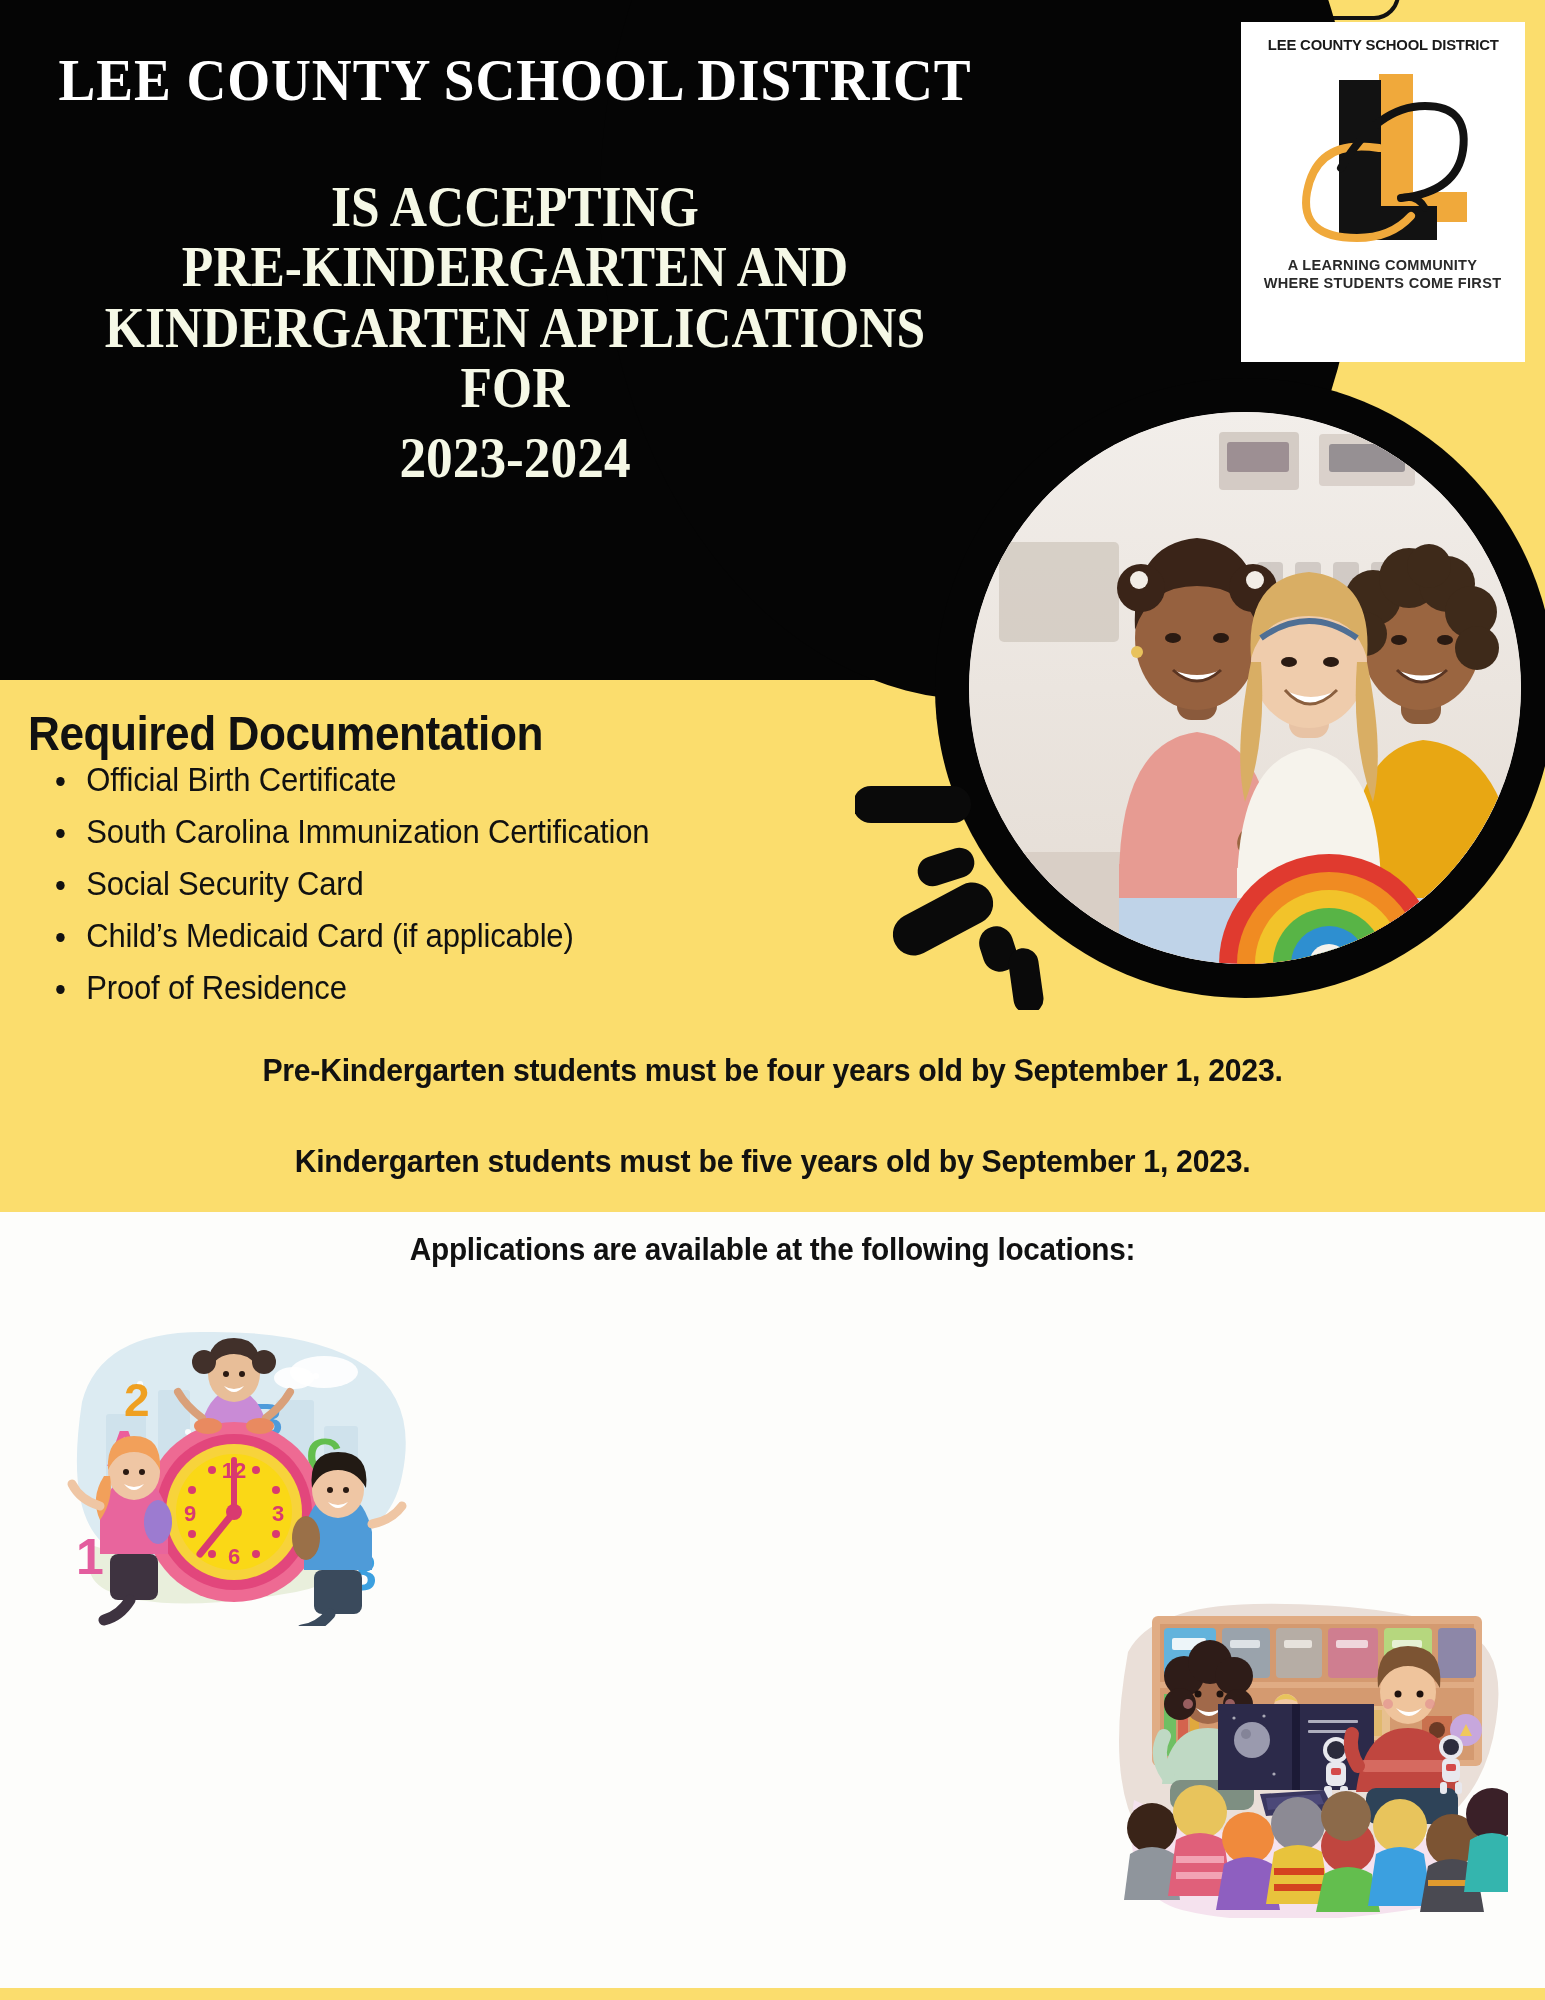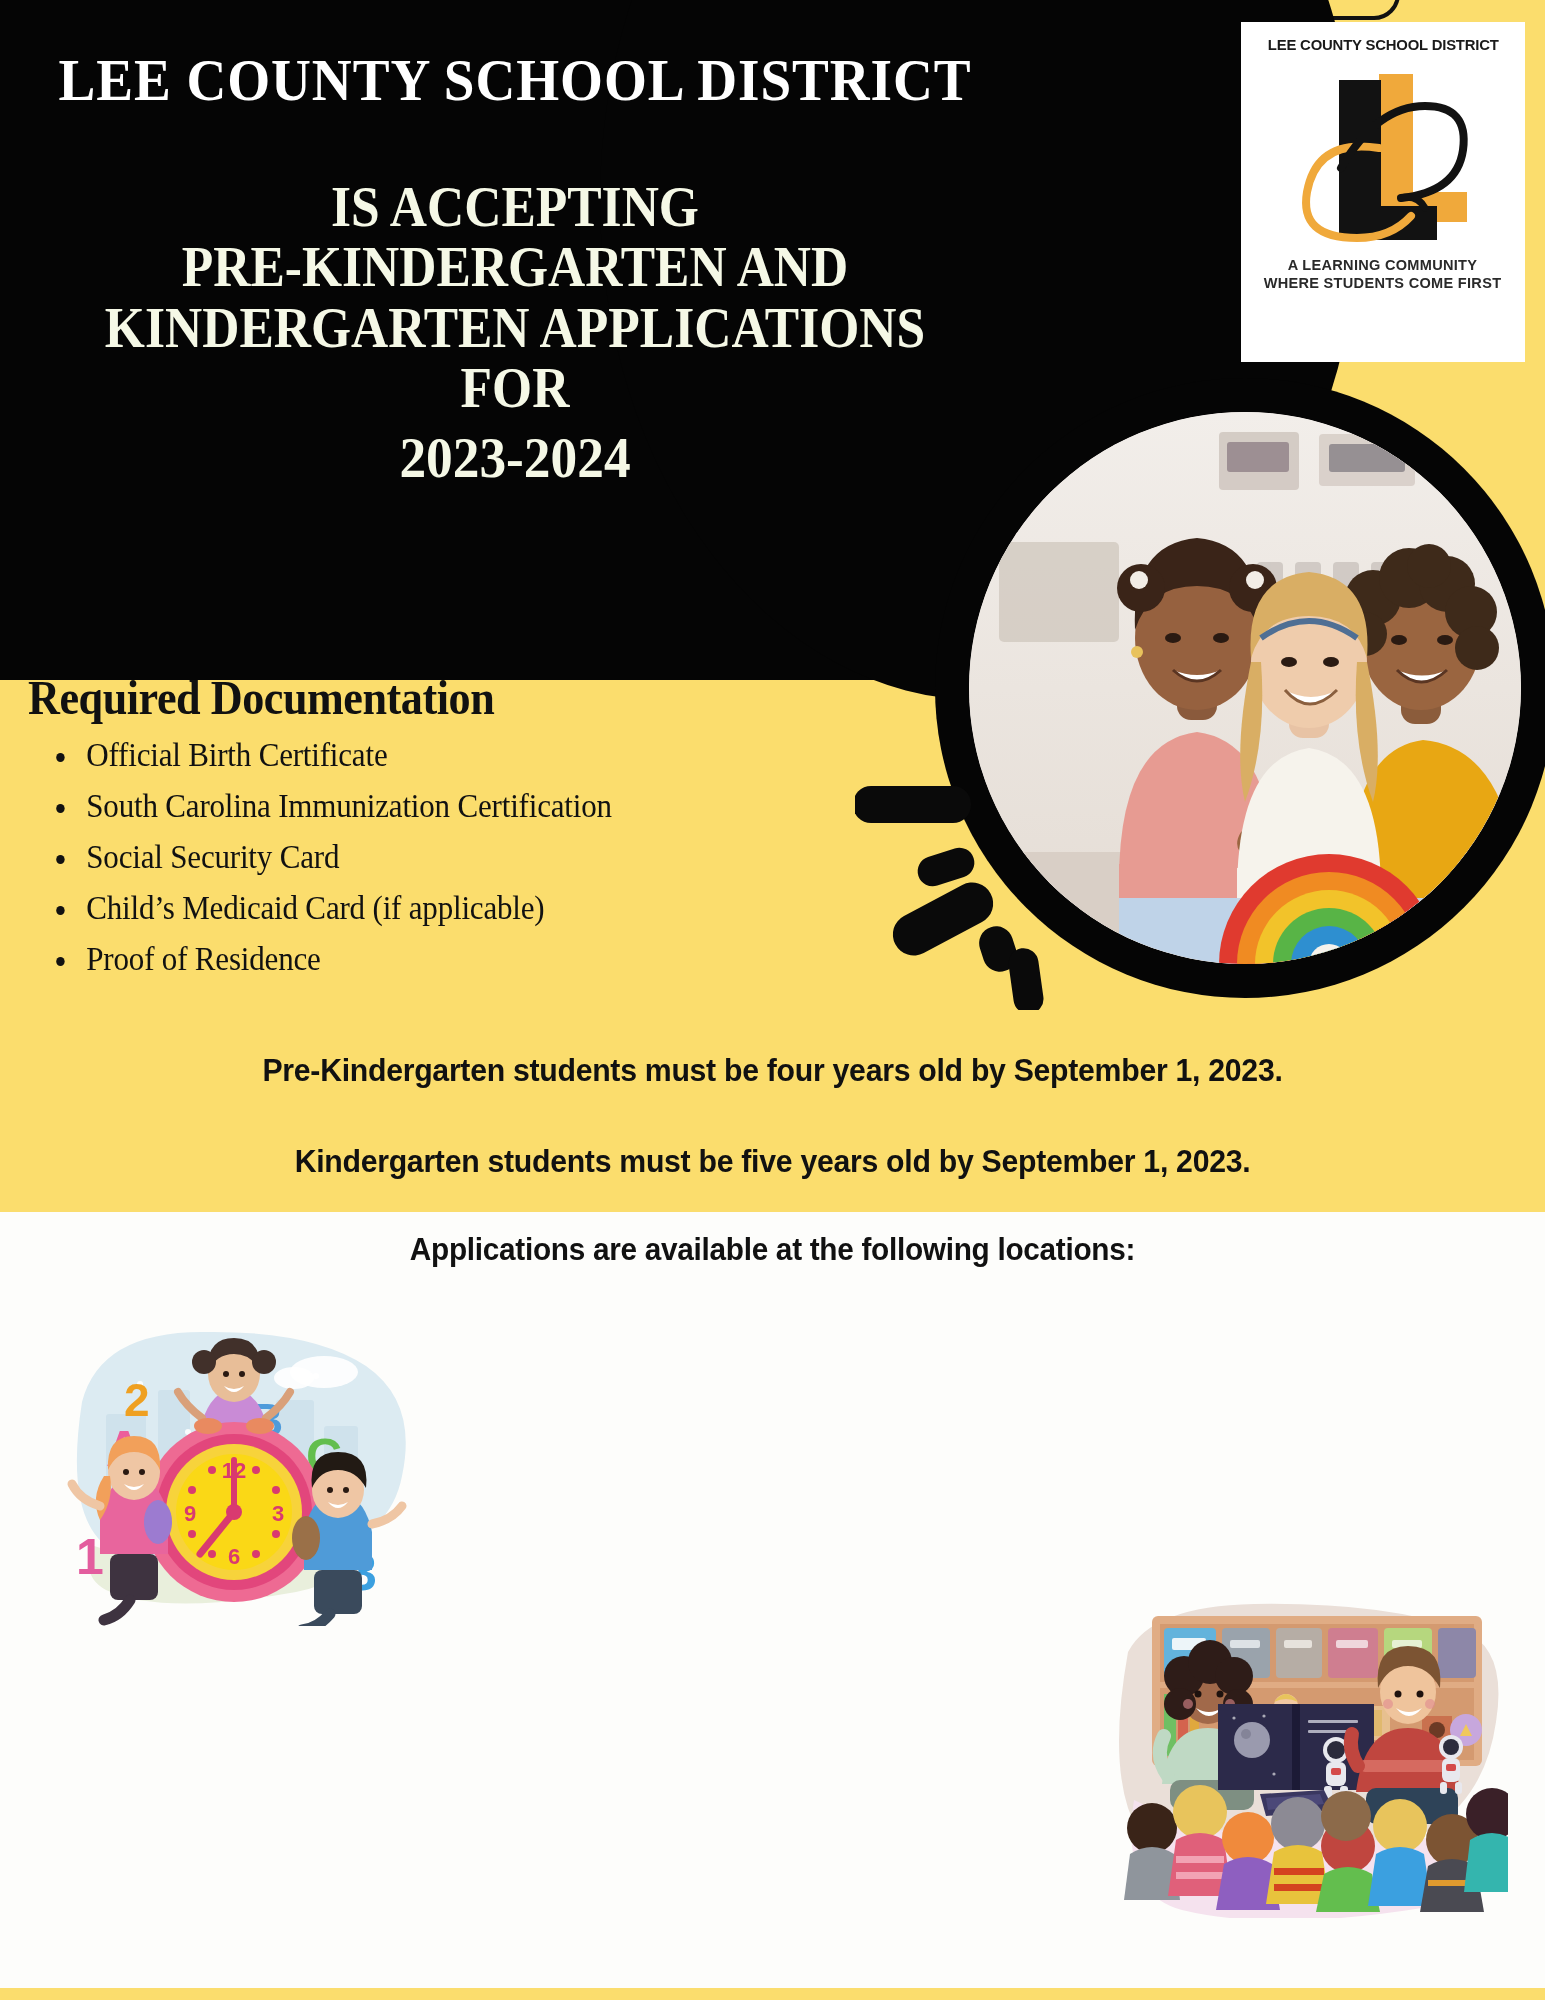--- a/index.html
+++ b/index.html
@@ -98,26 +98,26 @@
     font-family:"Liberation Sans", sans-serif;
   }
   .logo-mark { width:200px; height:200px; margin-top:2px; }
   .logo-bot-text {
     font-size:15px; font-weight:700; color:#2A2A2A;
     letter-spacing:0.3px; text-align:center; line-height:1.22;
     transform:scaleX(0.97);
   }
 
   
-  .req-wrap { position:absolute; left:28px; top:670px; width:880px; z-index:7;font-family:Liberation Serif, serif; }
+  .req-wrap { position:absolute; left:28px; top:706px; width:880px; z-index:7; }
   .req-head {
     font-size:48px; font-weight:700; color:#111111;
     letter-spacing:-0.5px; transform:scaleX(0.92); transform-origin:left center;
   }
-  .req-list { list-style:none; margin-top:12px; }
+  .req-list { list-style:none; }
   .req-list li {
     position:relative; font-size:33px; color:#111111;
     padding-left:62px; margin-bottom:14px; letter-spacing:-0.2px;
     transform:scaleX(0.94); transform-origin:left center;
     white-space:nowrap;
   }
   .req-list li .bullet {
     position:absolute; left:30px; top:16px;
     width:9px; height:9px; border-radius:50%; background:#111111;
   }

